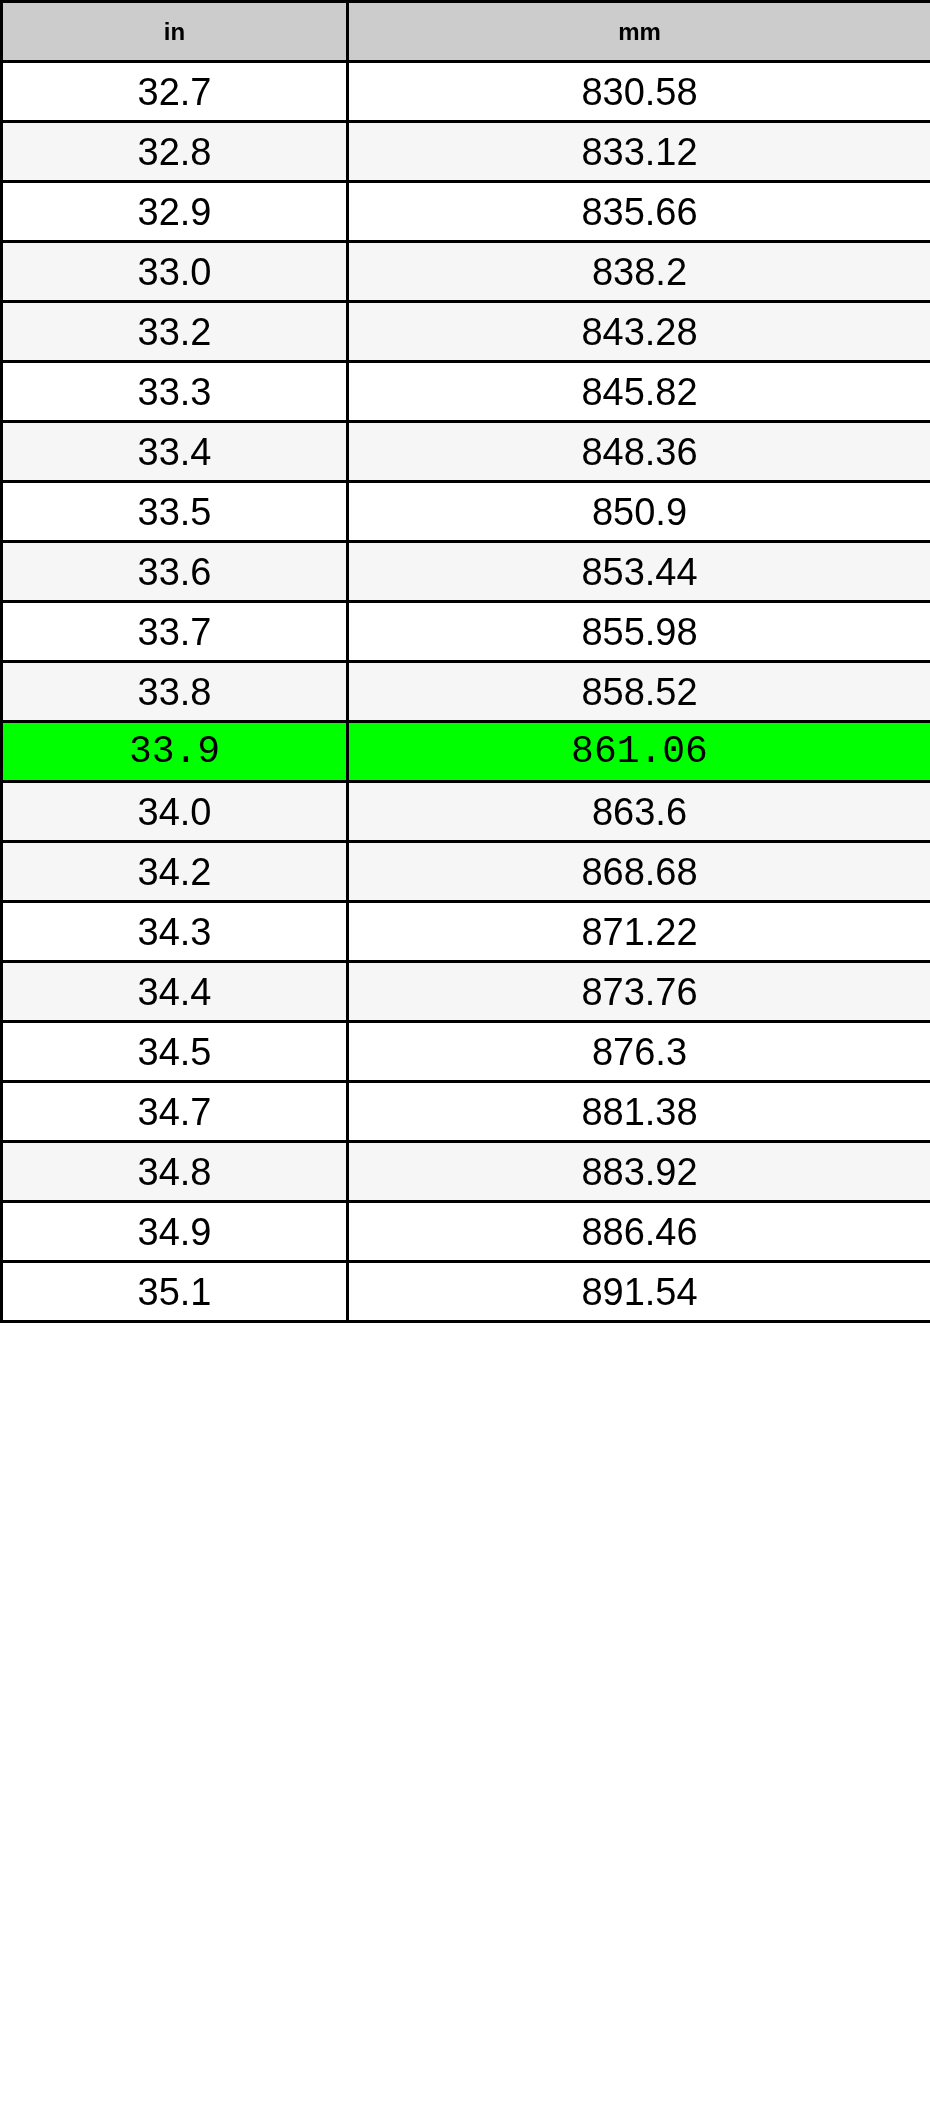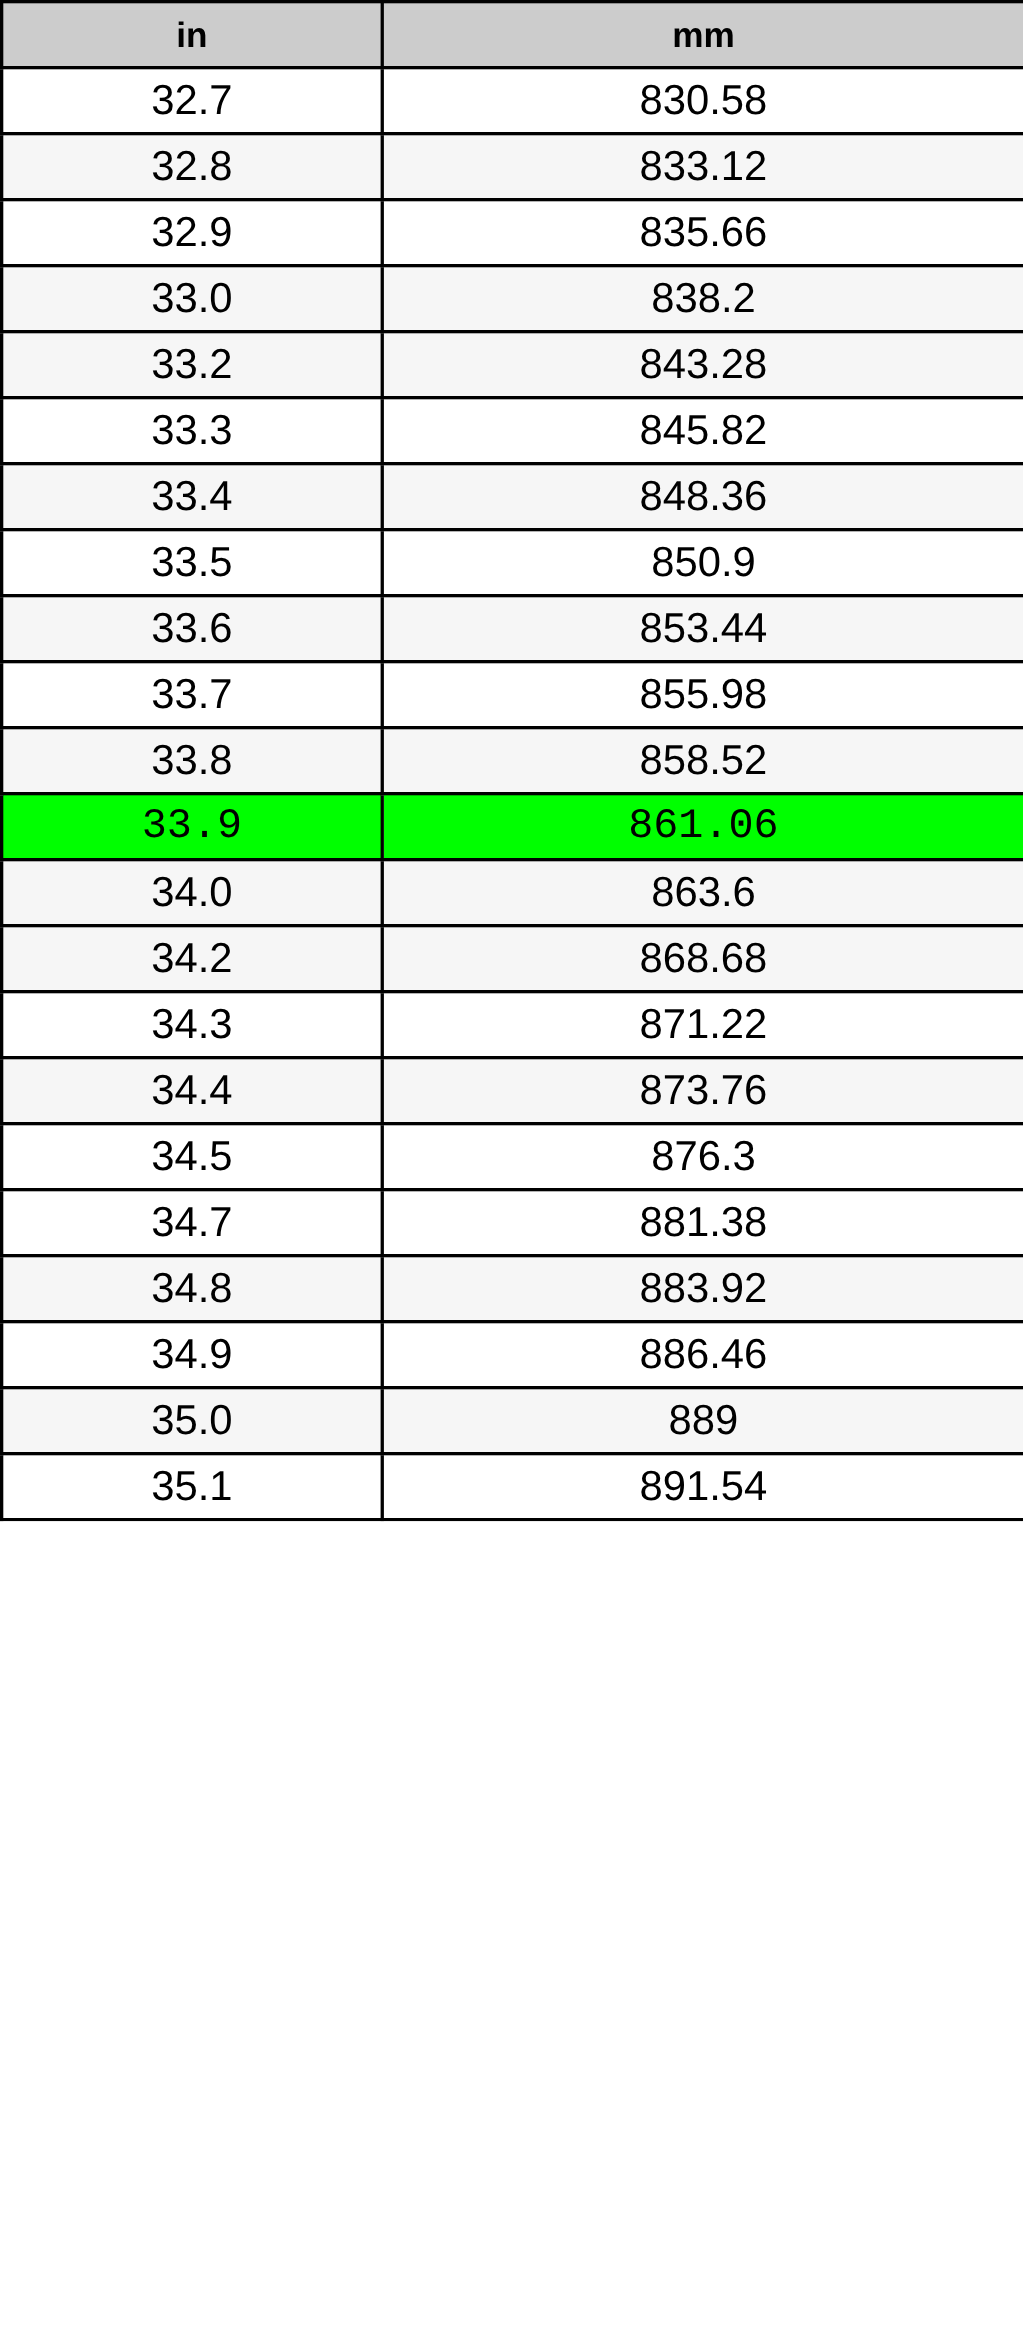--- a/index.html
+++ b/index.html
@@ -34,21 +34,21 @@
     font-size: 38px;
     color: #000000;
     line-height: 1;
     overflow: hidden;
     white-space: nowrap;
   }
 
   #conversion-table th {
     background: #cccccc;
     font-weight: bold;
-    font-size: 32px;
+    font-size: 24px;
   }
 
   #conversion-table td {
     font-weight: normal;
   }
 
   #conversion-table tr.row-odd  td { background: #ffffff; }
   #conversion-table tr.row-even td { background: #f6f6f6; }
   #conversion-table tr.row-highlight td { background: #00ff00; font-family: Liberation Mono, monospace; }
 </style>
@@ -140,22 +140,18 @@
         <td>881.38</td>
       </tr>
       <tr class="row-even">
         <td>34.8</td>
         <td>883.92</td>
       </tr>
       <tr class="row-odd">
         <td>34.9</td>
         <td>886.46</td>
       </tr>
-      <tr class="row-even">
-        <td>35.0</td>
-        <td>889</td>
-      </tr>
       <tr class="row-odd">
         <td>35.1</td>
         <td>891.54</td>
       </tr>
     </tbody>
 </table>
 
 </body></html>

